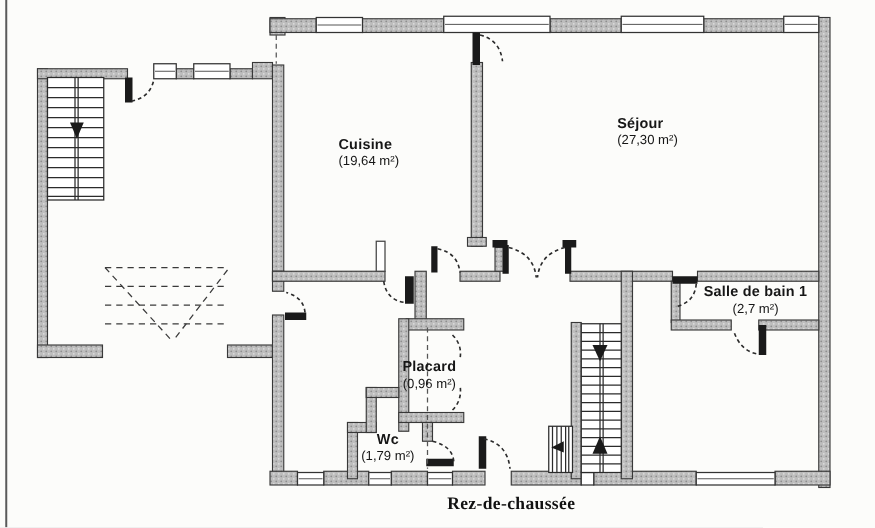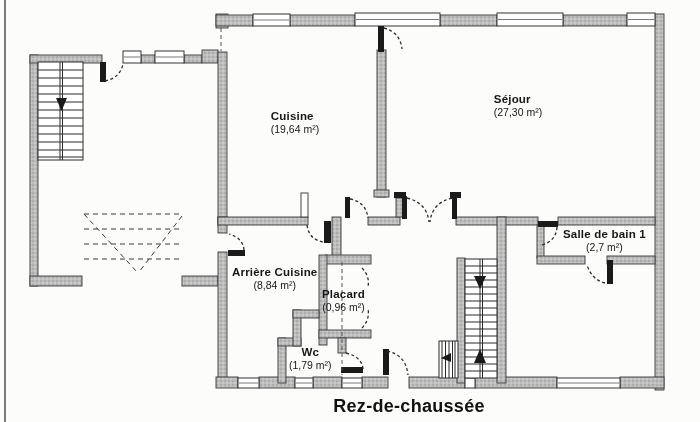--- a/index.html
+++ b/index.html
@@ -3,22 +3,22 @@
 <meta charset="utf-8">
 <style>
   html,body{margin:0;padding:0;background:#e8e8e8;}
   .page{position:relative;width:700px;height:422px;background:#fcfcfa;overflow:hidden;
         font-family:"Liberation Sans", sans-serif;}
   svg{position:absolute;left:0;top:0;}
   .lbl{position:absolute;color:#161616;line-height:1.15;white-space:nowrap;text-align:center;}
   .lbl .nm{font-size:11.5px;font-weight:700;letter-spacing:.2px;}
   .lbl .ar{font-size:10.5px;font-weight:400;}
   .lbl.center{transform:translateX(-50%);text-align:left;}
-  .caption{position:absolute;transform:translateX(-50%);font-size:18px;font-weight:600;
-           color:#111;letter-spacing:.3px;}
+  .caption{position:absolute;transform:translateX(-50%);font-size:14px;font-weight:600;
+           color:#111;letter-spacing:.3px;font-family:Liberation Serif, serif;}
 </style>
 </head>
 <body>
 
 <div class="page">
 
 <svg width="700" height="422" viewBox="0 0 700 422">
   <defs>
     <pattern id="wallp" patternUnits="userSpaceOnUse" width="4" height="4">
       <rect width="4" height="4" fill="#bdbdbd"></rect>
@@ -220,24 +220,20 @@
 </svg>
 
 <div class="lbl center" style="left:295px;top:110px">
   <div class="nm">Cuisine</div>
   <div class="ar">(19,64 m²)</div>
 </div>
 <div class="lbl center" style="left:518px;top:93px">
   <div class="nm">Séjour</div>
   <div class="ar">(27,30 m²)</div>
 </div>
-<div class="lbl" style="left:232px;top:266px">
-  <div class="nm">Arrière Cuisine</div>
-  <div class="ar">(8,84 m²)</div>
-</div>
 <div class="lbl" style="left:322px;top:288px">
   <div class="nm">Placard</div>
   <div class="ar">(0,96 m²)</div>
 </div>
 <div class="lbl" style="left:289px;top:346px">
   <div class="nm">Wc</div>
   <div class="ar">(1,79 m²)</div>
 </div>
 <div class="lbl" style="left:563px;top:228px">
   <div class="nm">Salle de bain 1</div>

